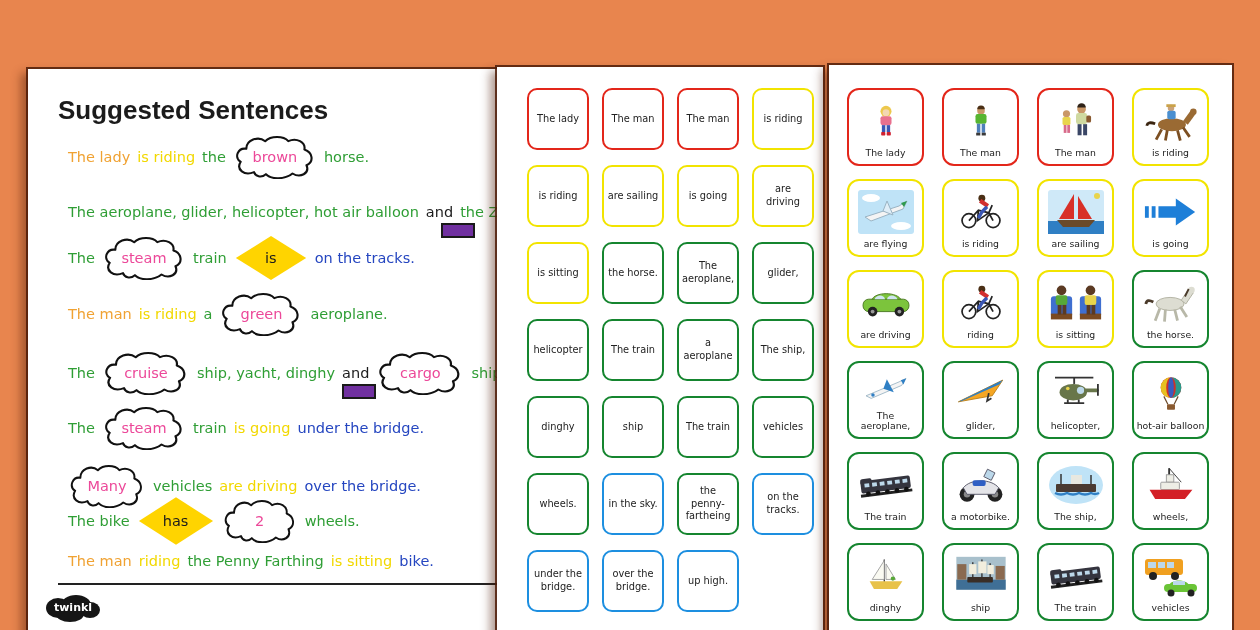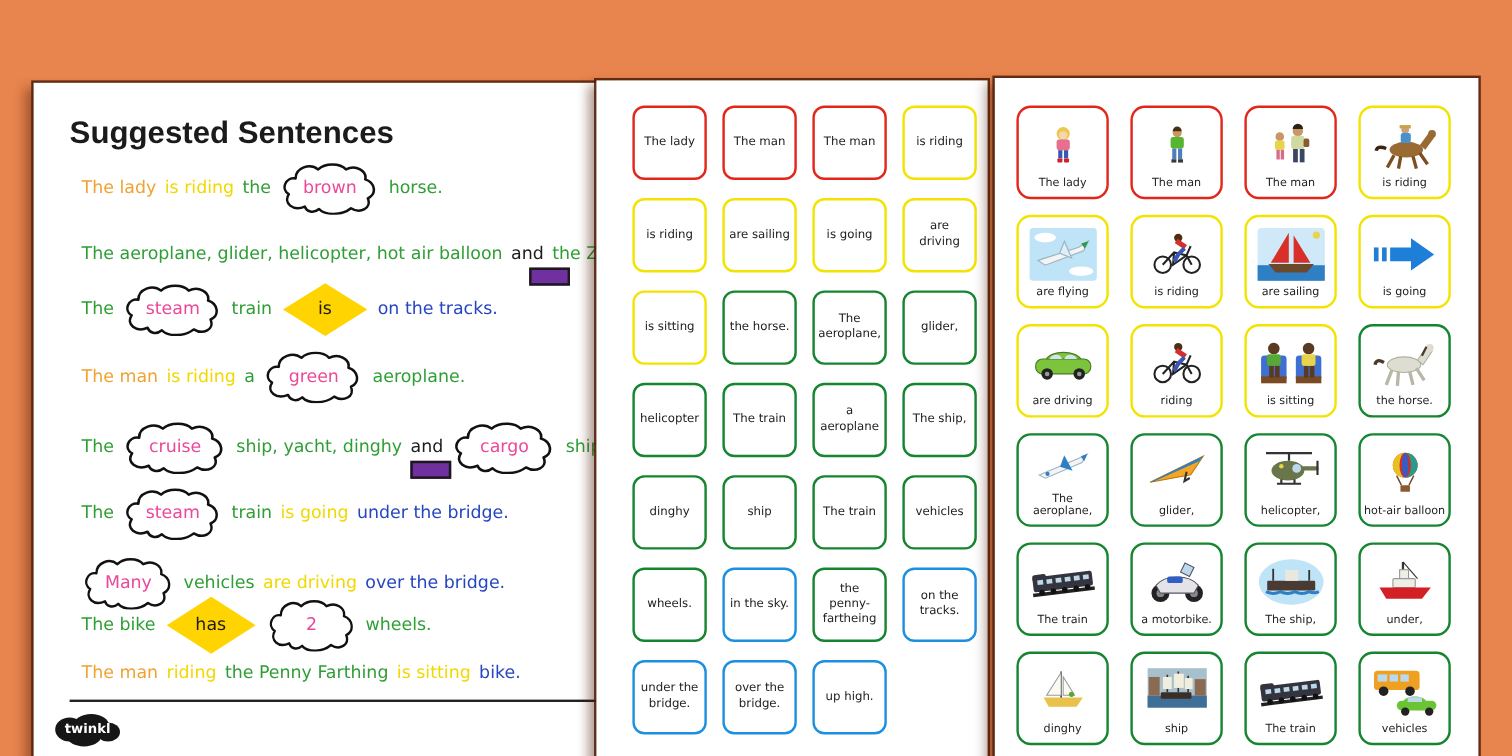--- a/index.html
+++ b/index.html
@@ -587,21 +587,21 @@
     <div class="rcard b-green">
       <div class="pic">
           <svg width="54" height="44" viewBox="0 0 58 46">
         <line x1="27" y1="5" x2="27" y2="24" stroke="#333" stroke-width="2"></line>
         <line x1="27" y1="5" x2="40" y2="20" stroke="#333" stroke-width="1"></line>
         <rect x="24" y="12" width="8" height="8" fill="#eeeee6" stroke="#999" stroke-width="1"></rect>
         <rect x="18" y="20" width="20" height="8" rx="1" fill="#eeeee6" stroke="#999" stroke-width="1"></rect>
         <path d="M6,28 L52,28 L44,38 L12,38 Z" fill="#d32027"></path>
       </svg>
         </div>
-      <div class="lbl">under,</div>
+      <div class="lbl">wheels,</div>
     </div>
 
     <div class="rcard b-green">
       <div class="pic">
           <svg width="50" height="46" viewBox="0 0 58 46">
         <line x1="27" y1="4" x2="27" y2="30" stroke="#333" stroke-width="1.5"></line>
         <polygon points="27,5 27,27 13,27" fill="#fafaf2" stroke="#999" stroke-width="1"></polygon>
         <polygon points="29,9 29,27 40,27" fill="#fafaf2" stroke="#999" stroke-width="1"></polygon>
         <circle cx="37" cy="26" r="2.5" fill="#57a838"></circle>
         <path d="M10,29 L48,29 L42,38 L15,38 Z" fill="#e8c24a"></path>

